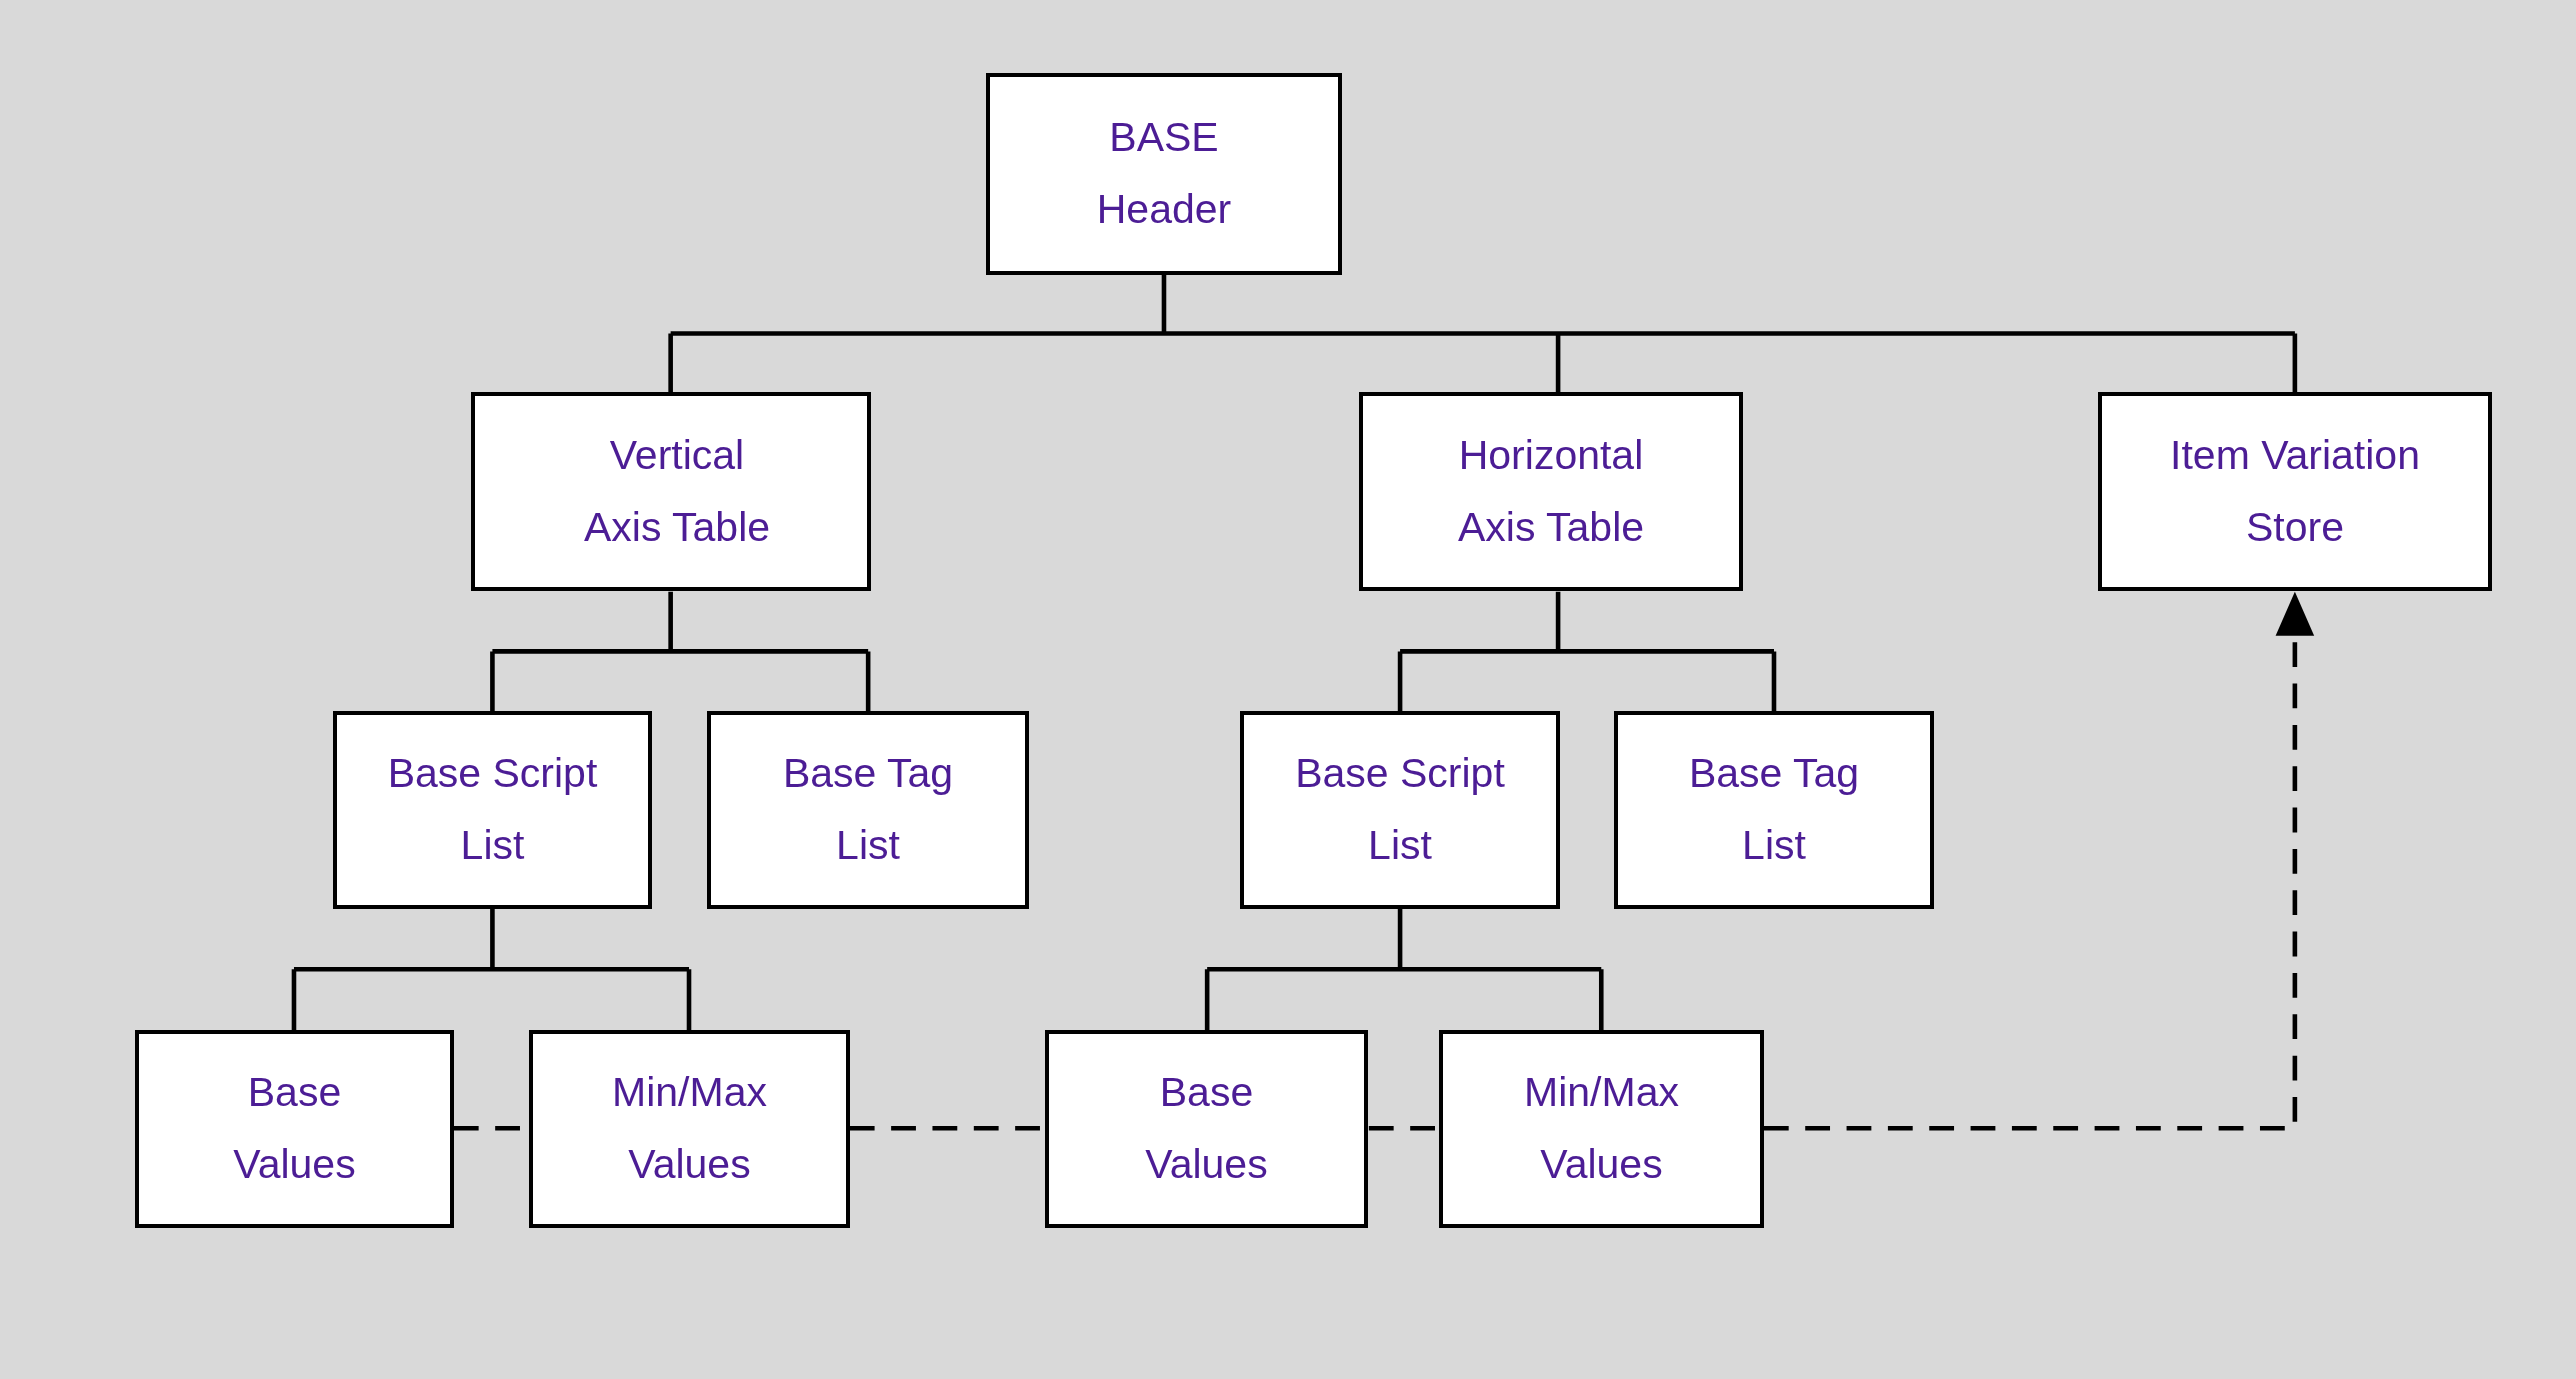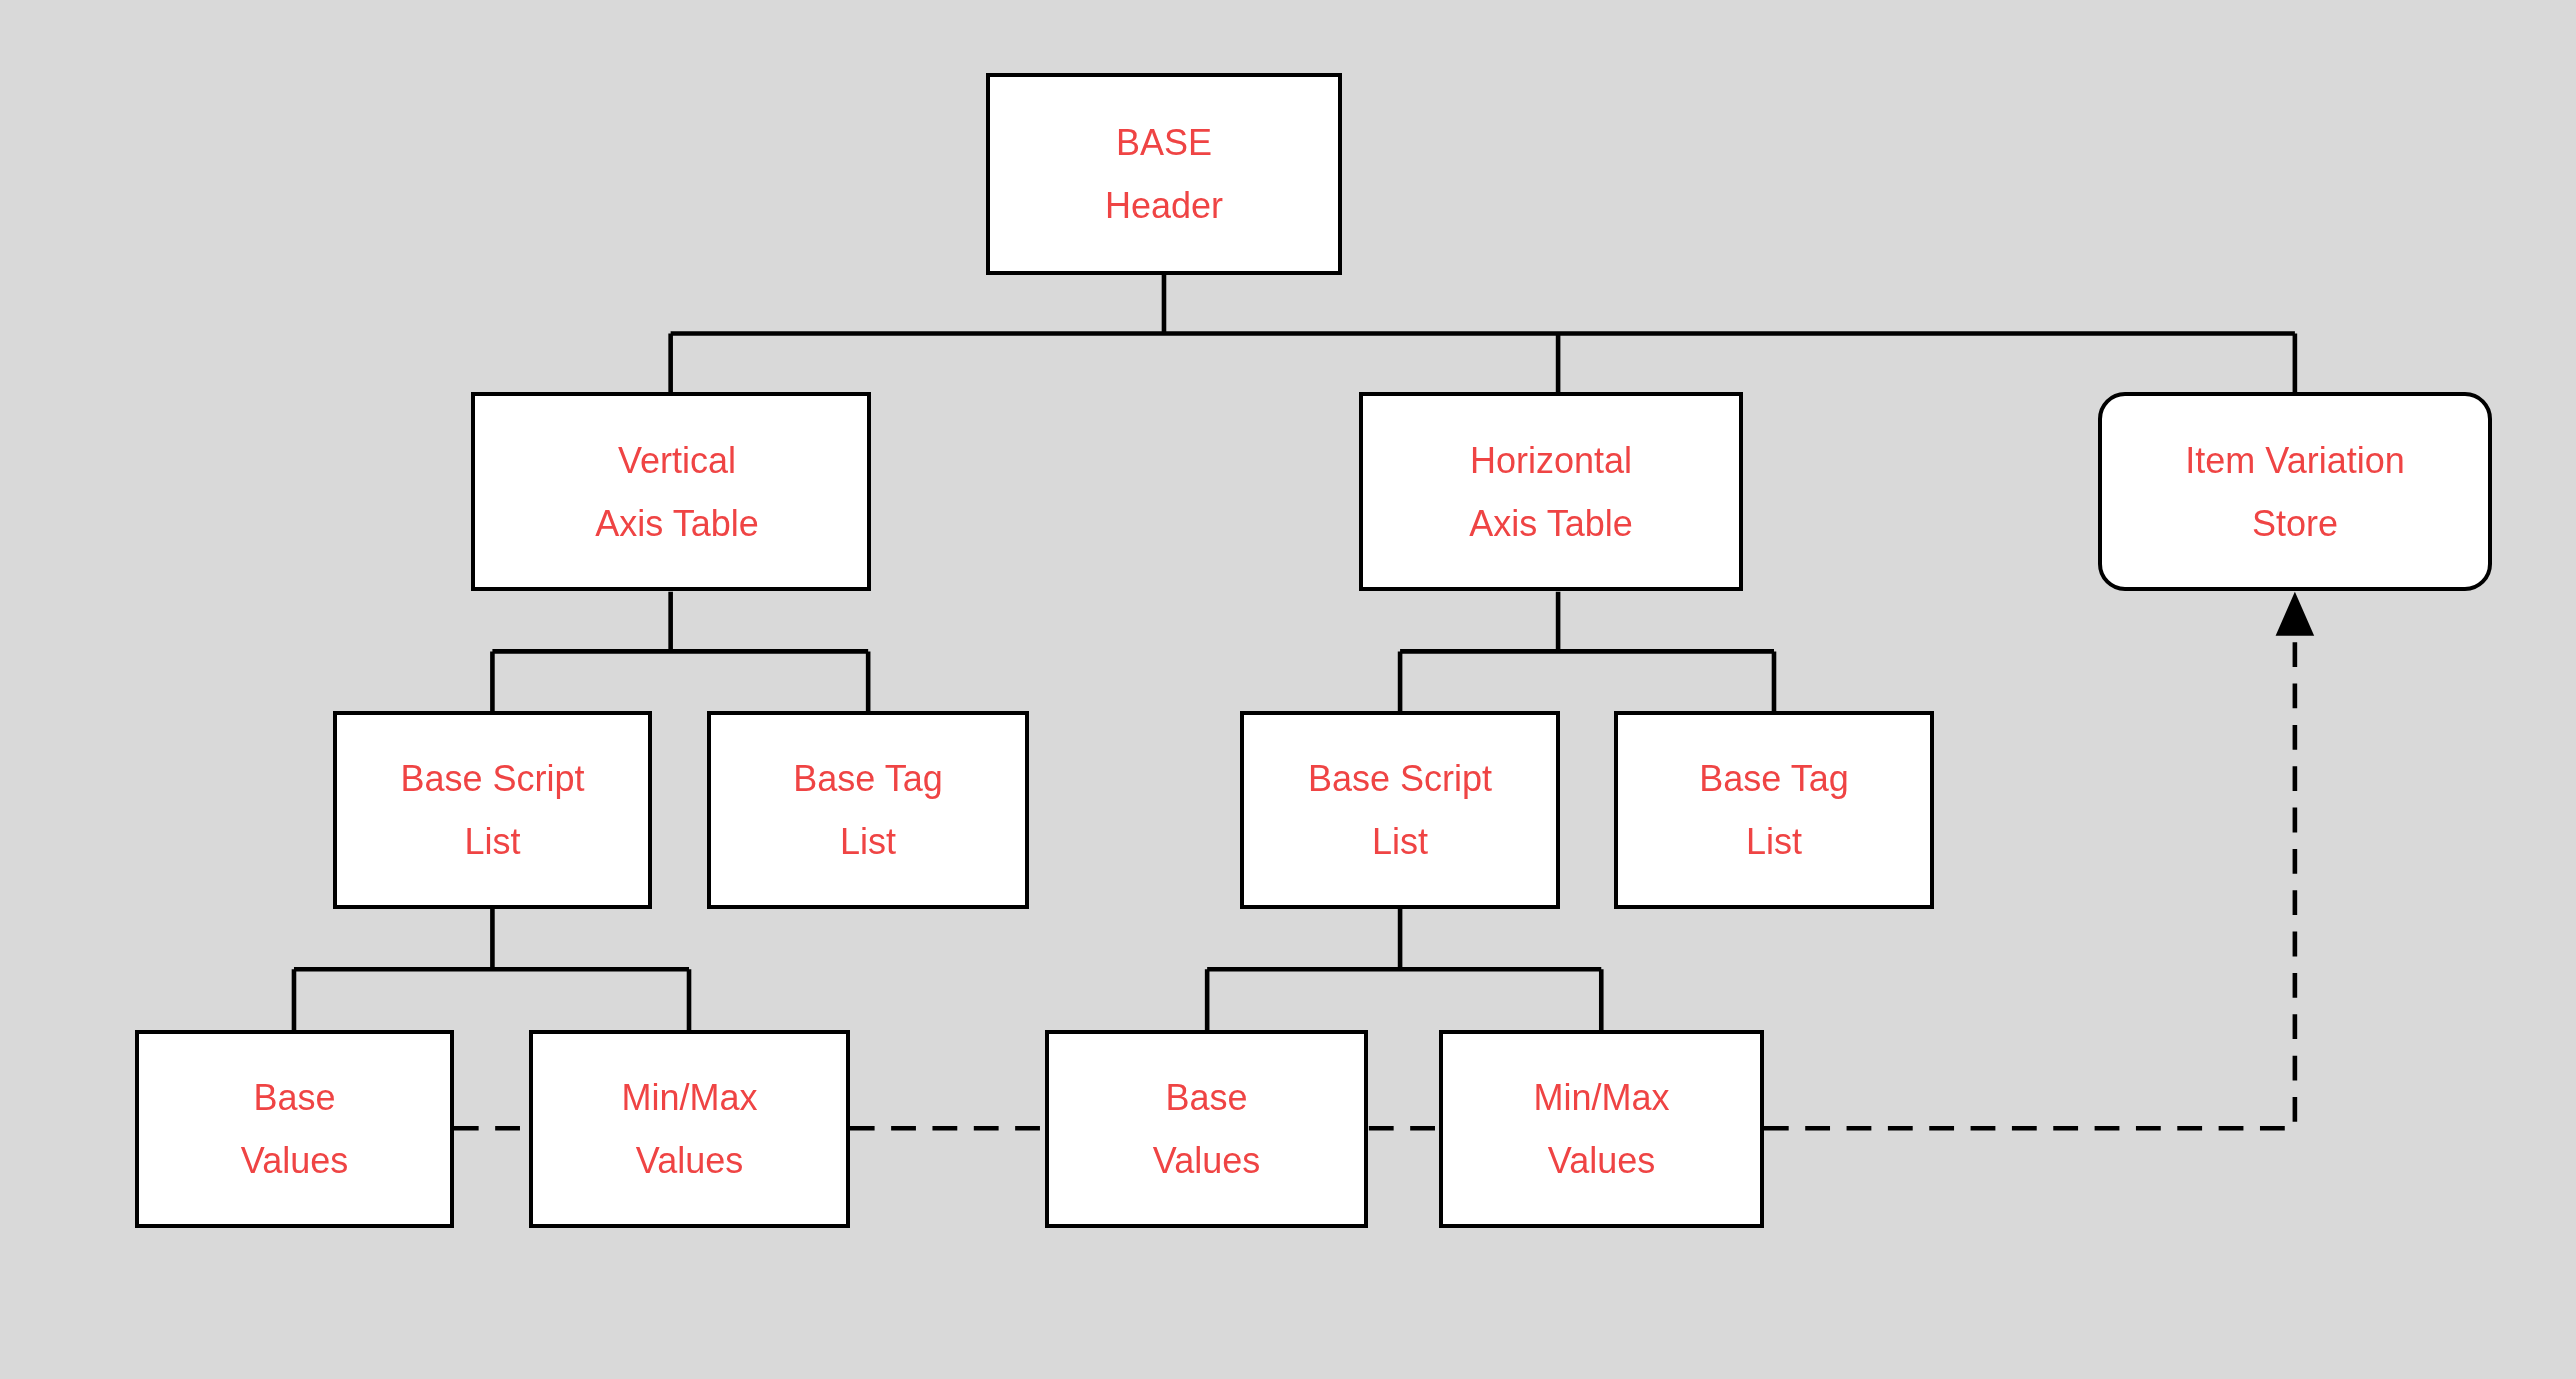--- a/index.html
+++ b/index.html
@@ -39,22 +39,22 @@
   }
   .node {
     position: absolute;
     box-sizing: border-box;
     background: #ffffff;
     border: 4.6px solid #000000;
     display: flex;
     align-items: center;
     justify-content: center;
     text-align: center;
-    color: #ef4444;
-    font-size: 36px;
+    color: #4c1d95;
+    font-size: 41px;
     line-height: 1.75;
   }
   .node .label {
     white-space: pre-line;
   }
 </style>
 </head>
 <body>
 
 <div class="canvas">
@@ -83,21 +83,21 @@
   <div class="node" style="left:471px; top:392px; width:400px; height:199px;padding-left:12px;">
     <span class="label">Vertical
 Axis Table</span>
   </div>
 
   <div class="node" style="left:1359px; top:392px; width:384px; height:199px;">
     <span class="label">Horizontal
 Axis Table</span>
   </div>
 
-  <div class="node" style="left:2098px; top:392px; width:394px; height:199px;border-radius:27px;">
+  <div class="node" style="left:2098px; top:392px; width:394px; height:199px;">
     <span class="label">Item Variation
 Store</span>
   </div>
 
   <div class="node" style="left:333px; top:711px; width:319px; height:198px;">
     <span class="label">Base Script
 List</span>
   </div>
 
   <div class="node" style="left:707px; top:711px; width:322px; height:198px;">

